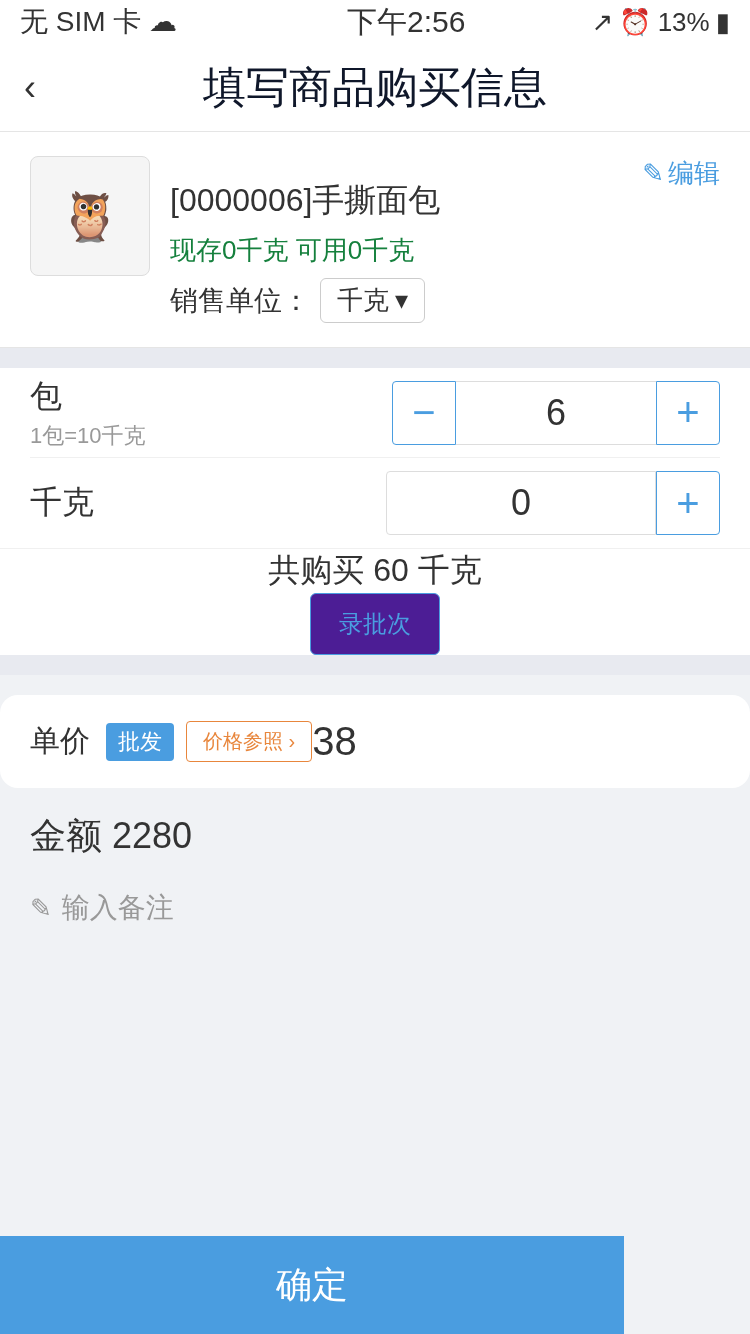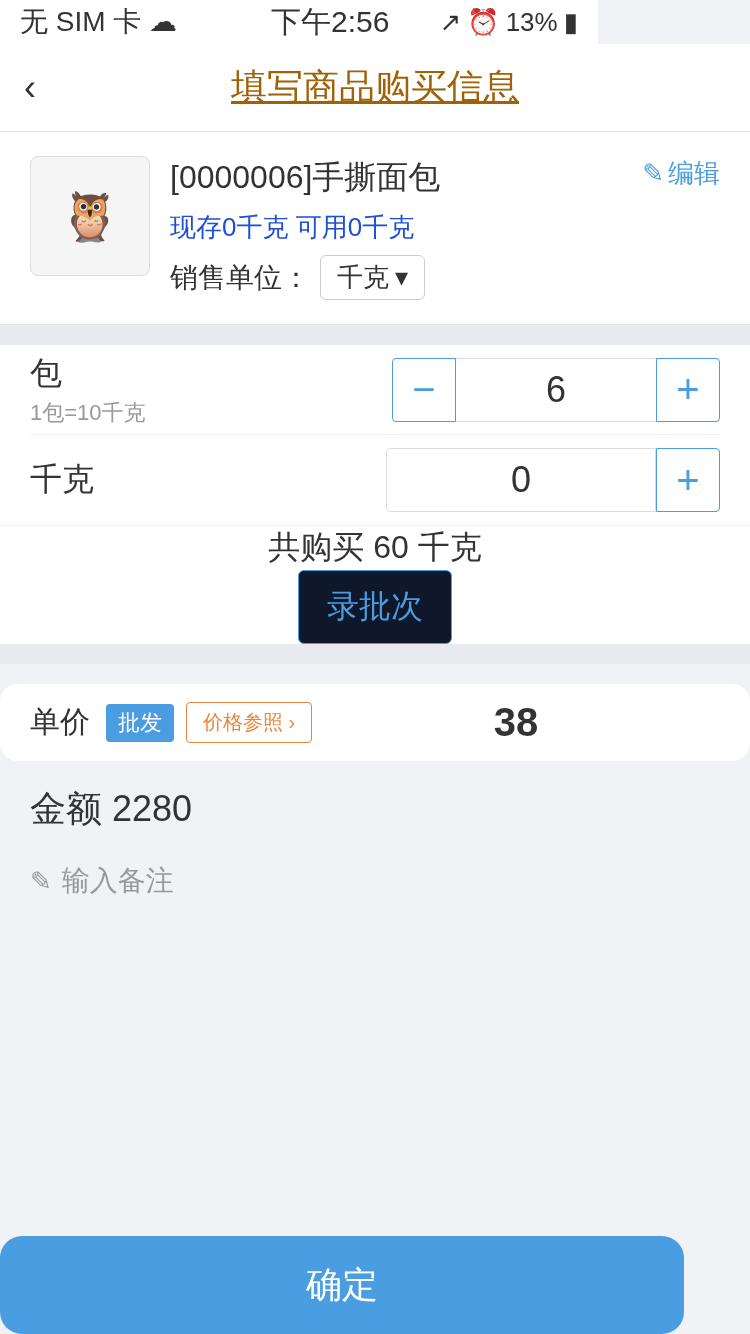--- a/index.html
+++ b/index.html
@@ -8,21 +8,21 @@
       width: 750px;
       min-height: 1334px;
       font-family: -apple-system, "PingFang SC", "Helvetica Neue", sans-serif;
       background: #f0f2f5;
       font-size: 32px;
       color: #333;
     }
 
     
     .status-bar {
-      width: 598px;
+      width: 750px;
       height: 44px;
       background: #fff;
       display: flex;
       align-items: center;
       justify-content: space-between;
       padding: 0 20px;
       font-size: 28px;
       color: #333;
     }
     .status-left { display: flex; align-items: center; gap: 8px; }
@@ -41,24 +41,23 @@
       border-bottom: 1px solid #e5e5e5;
     }
     .nav-back {
       position: absolute;
       left: 24px;
       font-size: 36px;
       color: #333;
       cursor: pointer;
     }
     .nav-title {
-      font-size: 36px;
+      font-size: 43px;
       font-weight: 500;
-      color: #a16207;
-      text-decoration: underline;
+      color: #0f172a;
     }
 
     
     .product-card {
       background: #fff;
       padding: 24px 30px;
       display: flex;
       align-items: flex-start;
       gap: 20px;
       border-bottom: 1px solid #e5e5e5;
@@ -71,23 +70,23 @@
       border-radius: 8px;
       display: flex;
       align-items: center;
       justify-content: center;
       flex-shrink: 0;
     }
     .owl-icon {
       font-size: 48px;
       color: #8899aa;
     }
-    .product-info { flex: 1; }
+    .product-info { flex: 1; margin-top: 23px; }
     .product-name { font-size: 32px; font-weight: 500; color: #333; margin-bottom: 10px; }
-    .product-stock { font-size: 26px; color: #1d4ed8; margin-bottom: 10px; }
+    .product-stock { font-size: 26px; color: #15803d; margin-bottom: 10px; }
     .product-unit { display: flex; align-items: center; gap: 10px; font-size: 28px; color: #333; }
     .unit-select {
       border: 1px solid #ccc;
       border-radius: 6px;
       padding: 4px 16px;
       font-size: 26px;
       color: #333;
       background: #fff;
       display: flex;
       align-items: center;
@@ -189,31 +188,31 @@
       flex-direction: column;
     }
     .purchase-label {
       flex: 1;
       font-size: 32px;
       color: #333;
     }
     .batch-btn {
       border: 1px solid #4a9de0;
       color: #4a9de0;
-      font-size: 32px;
+      font-size: 24px;
       padding: 14px 28px;
       border-radius: 6px;
       cursor: pointer;
-      background: #0f172a;
+      background: #4c1d95;
     }
 
     
     .price-section {
       background: #fff;
-      padding: 16px 30px;
+      padding: 24px 30px;
       display: flex;
       align-items: center;
       margin-top: 20px;
       border-radius: 18px;
     }
     .price-label {
       font-size: 30px;
       color: #333;
       margin-right: 16px;
     }
@@ -232,24 +231,24 @@
       padding: 6px 16px;
       border-radius: 4px;
       display: flex;
       align-items: center;
       gap: 4px;
       background: #fff;
       cursor: pointer;
     }
     .price-value {
       flex: 1;
-      text-align: center;
+      text-align: left;
       font-size: 40px;
       color: #333;
-      font-weight: 700;
+      font-weight: 400;
     }
 
     
     .amount-section {
       background: #f0f2f5;
       padding: 24px 30px 16px;
     }
     .amount-label {
       font-size: 36px;
       color: #333;
@@ -264,28 +263,27 @@
       font-size: 28px;
       cursor: pointer;
     }
     .pencil-icon { font-size: 26px; color: #999; }
 
     
     .bottom-bar {
       position: fixed;
       bottom: 0;
       left: 0;
-      width: 684px;
+      width: 624px;
       height: 98px;
       background: #4a9de0;
       display: flex;
       align-items: center;
       justify-content: center;
       cursor: pointer;
-      border-radius: 22px;
     }
     .confirm-btn {
       font-size: 36px;
       color: #fff;
       font-weight: 500;
     }
   </style>
 </head>
 <body>
 

